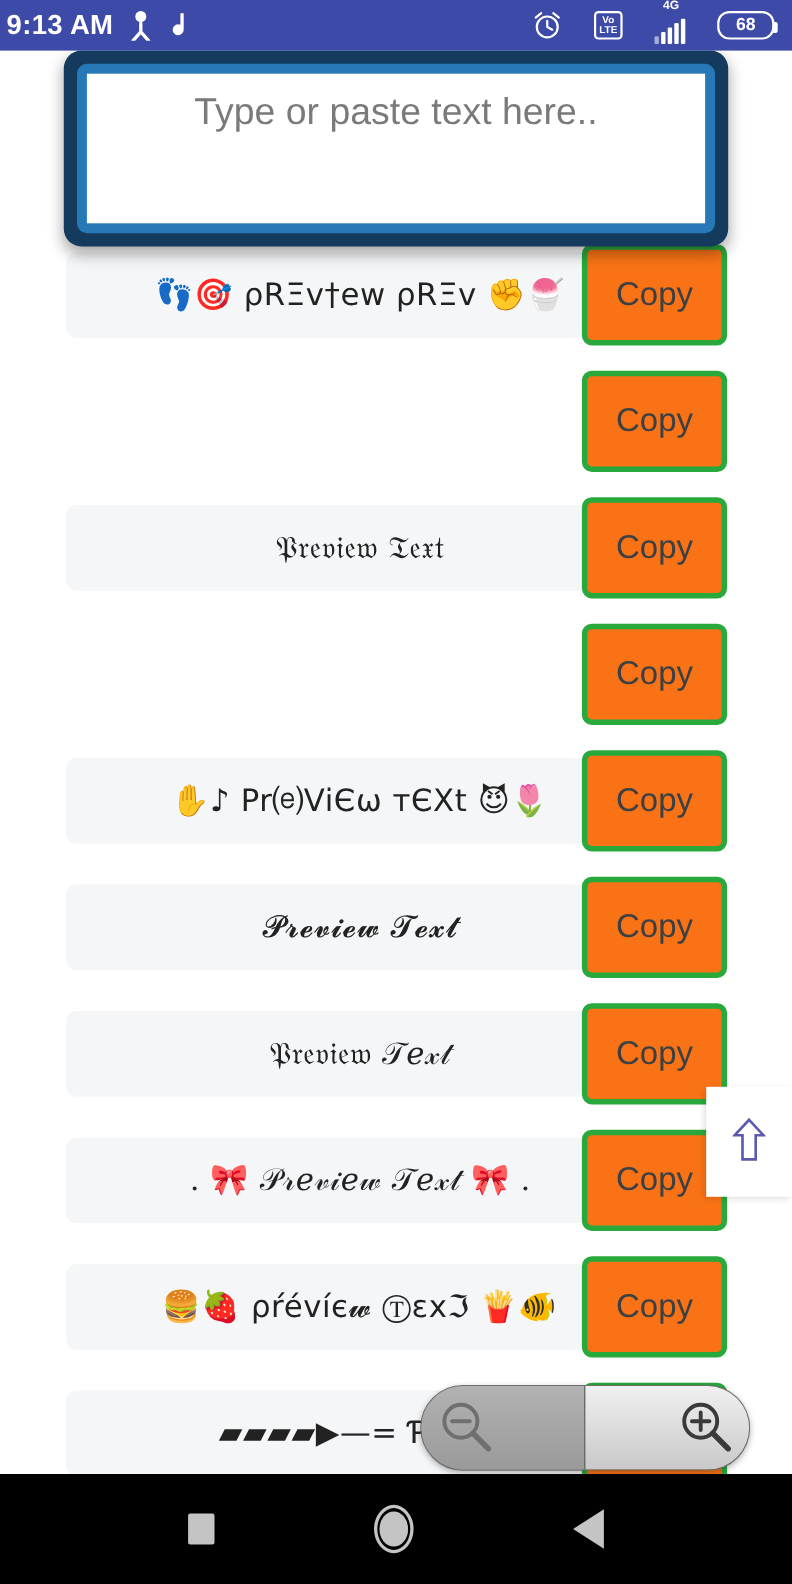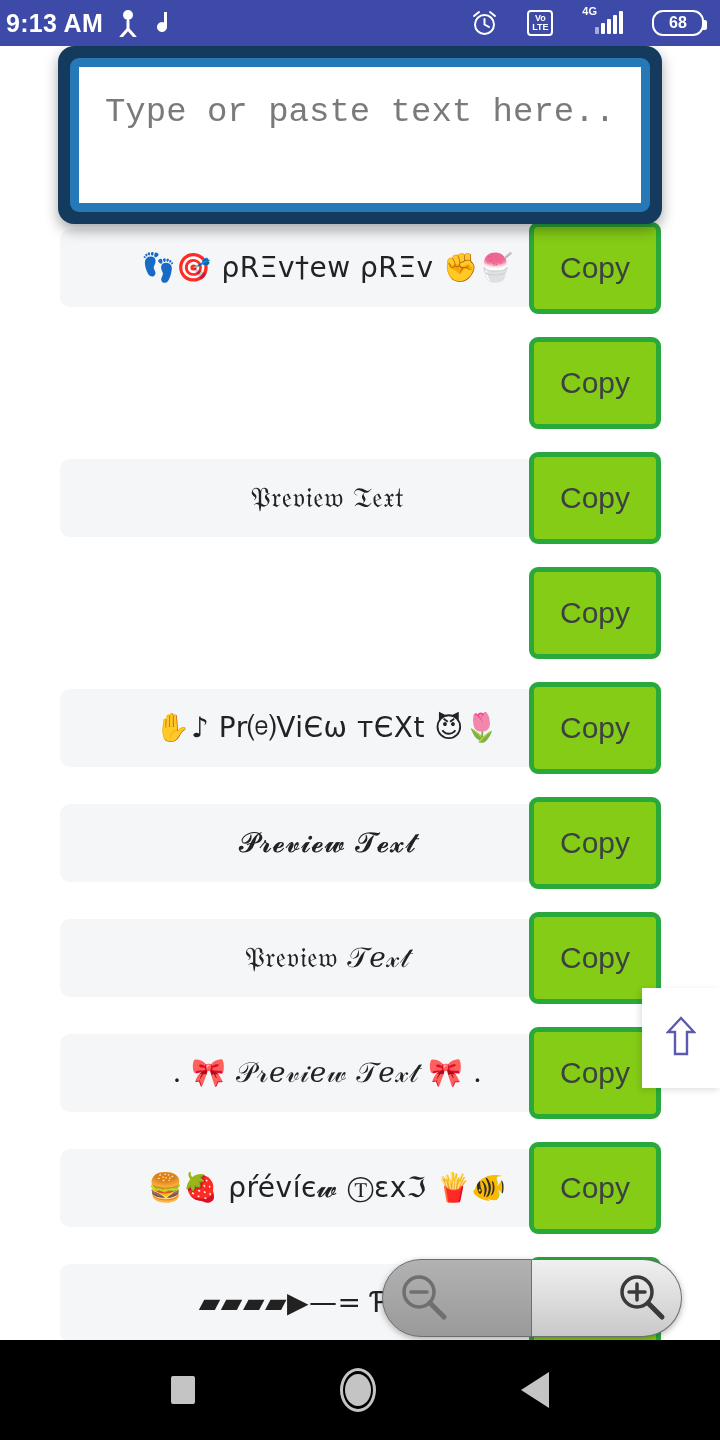--- a/index.html
+++ b/index.html
@@ -86,21 +86,21 @@
     text-align:center;
   }
   .preview-text.serif{ font-family:"DejaVu Serif", serif; }
   .preview-text.sans{ font-family:"DejaVu Sans", sans-serif; }
 
   .copy-btn{
     position:absolute;
     left:529px;
     width:132px;
     height:92px;
-    background:#84cc16;
+    background:#f97316;
     border:5px solid #29a93c;
     border-radius:9px;
     display:flex; align-items:center; justify-content:center;
     font-size:30px;
     color:#3c4043;
     z-index:5;
   }
 
   
   #input-wrap{
@@ -118,25 +118,25 @@
     background:#2679b6;
     border-radius:9px;
     padding:9px;
   }
   #text-input{
     width:100%; height:100%;
     background:#ffffff;
     border:none;
     outline:none;
     resize:none;
-    font-family:Liberation Mono, monospace;
+    font-family:Liberation Sans, sans-serif;
     font-size:34px;
     color:#7a7a7a;
     text-align:center;
-    padding-top:26px;
+    padding-top:16px;
     line-height:1.15;
   }
   #text-input::placeholder{ color:#7a7a7a; }
 
   
   #scroll-top{
     position:absolute;
     left:642px; top:988px;
     width:78px; height:100px;
     background:#ffffff;
@@ -213,21 +213,21 @@
       <svg width="27" height="27" viewBox="0 0 27 27">
           <circle cx="13.5" cy="14.5" r="9.5" stroke="#fff" stroke-width="2" fill="none"></circle>
           <path d="M13.5 9 L13.5 14.5 L18 17" stroke="#fff" stroke-width="2" fill="none" stroke-linecap="round"></path>
           <path d="M3 6 L8 2 M24 6 L19 2" stroke="#fff" stroke-width="2" fill="none" stroke-linecap="round"></path>
         </svg>
     </span>
     <span class="volte-box">
       <span>Vo</span>
       <span>LTE</span>
     </span>
-    <span class="sico" style="align-items:flex-start;">
+    <span class="sico" style="align-items:center;flex-direction:column;">
       <span class="net-label">4G</span>
       <span class="bars">
         <i style="height:7px;opacity:.55"></i>
           <i style="height:11px"></i>
           <i style="height:15px"></i>
           <i style="height:19px"></i>
           <i style="height:23px"></i>
       </span>
     </span>
     <span class="battery">

